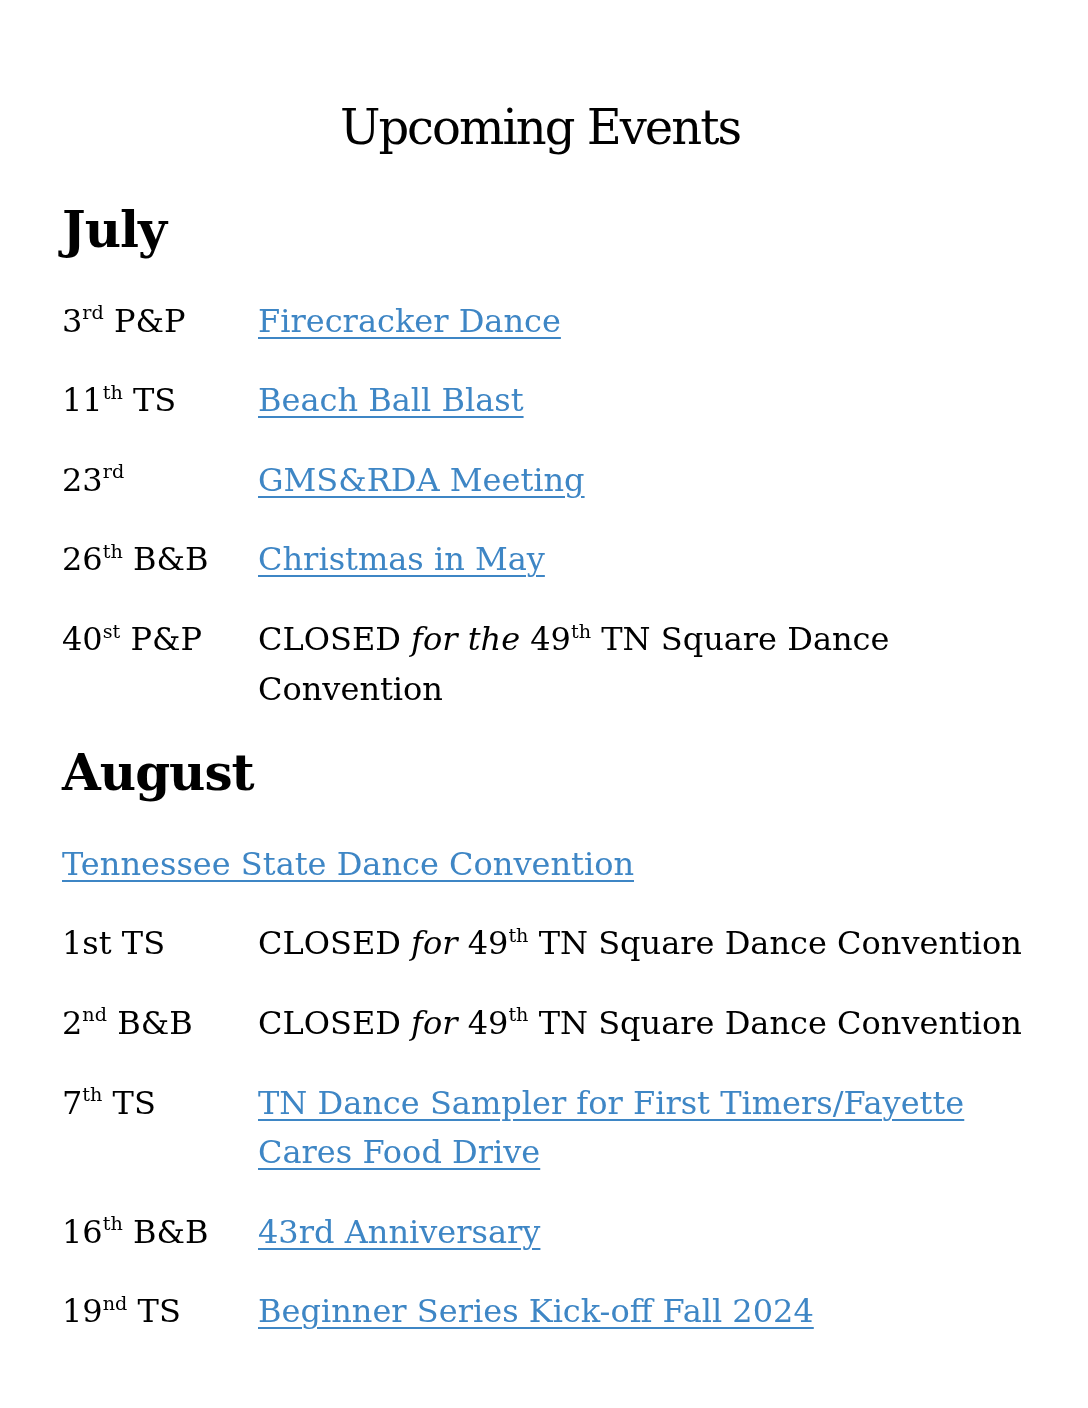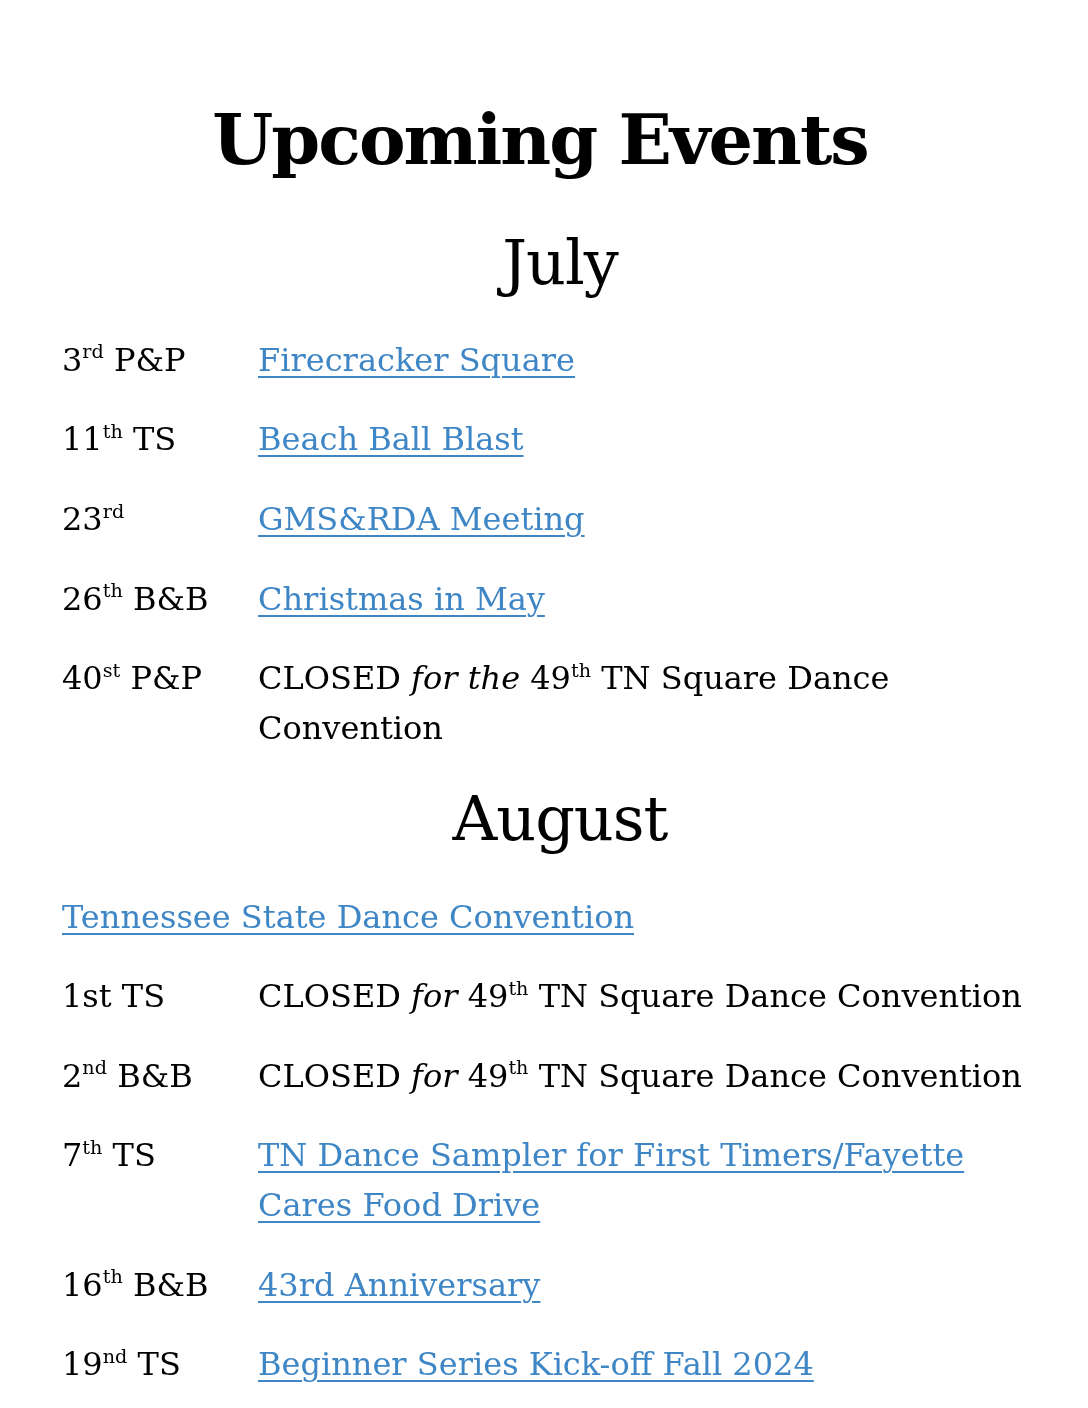--- a/index.html
+++ b/index.html
@@ -3,27 +3,26 @@
 <meta charset="utf-8">
 <style>
   html,body{margin:0;padding:0;}
   body{
     width:1088px;min-height:1408px;background:#ffffff;color:#000000;
     font-family:"DejaVu Serif","Liberation Serif",serif;
     overflow:hidden;
   }
   .title{
     margin:100px 8px 46px 0;text-align:center;
-    font-size:70px;line-height:1.15;font-weight:700;letter-spacing:-2px;
+    font-size:48px;line-height:1.15;font-weight:400;letter-spacing:-2px;
   }
   .content{padding-left:62px;padding-right:30px;}
   .month-heading{
-    font-size:62px;line-height:1.15;font-weight:400;letter-spacing:-1px;
+    font-size:50px;line-height:1.15;font-weight:700;letter-spacing:-1px;
     margin:28px 0 38px 0;
-    text-align:center;
   }
   .row{
     display:flex;align-items:baseline;
     font-size:32px;line-height:1.55;margin:0 0 30px 0;
   }
   .date{flex:0 0 196px;}
   .event{flex:1;}
   a.event-link{
     color:var(--link,#3e86c5);
     text-decoration:underline;
@@ -38,21 +37,21 @@
 <body style="background: rgb(255, 255, 255); color: rgb(0, 0, 0);">
 
 <div class="page">
   <h1 class="title">Upcoming Events</h1>
   <div class="content">
     <div id="sections">
         <section>
           <h2 class="month-heading">July</h2>
           <div class="row">
             <div class="date"><span>3</span><span class="sup">rd</span><span> P&amp;P</span></div>
-            <div class="event"><a href="#" class="event-link"><span>Firecracker Square</span></a></div>
+            <div class="event"><a href="#" class="event-link"><span>Firecracker Dance</span></a></div>
           </div>
           <div class="row">
             <div class="date"><span>11</span><span class="sup">th</span><span> TS</span></div>
             <div class="event"><a href="#" class="event-link"><span>Beach Ball Blast</span></a></div>
           </div>
           <div class="row">
             <div class="date"><span>23</span><span class="sup">rd</span></div>
             <div class="event"><a href="#" class="event-link"><span>GMS&amp;RDA Meeting</span></a></div>
           </div>
           <div class="row">

